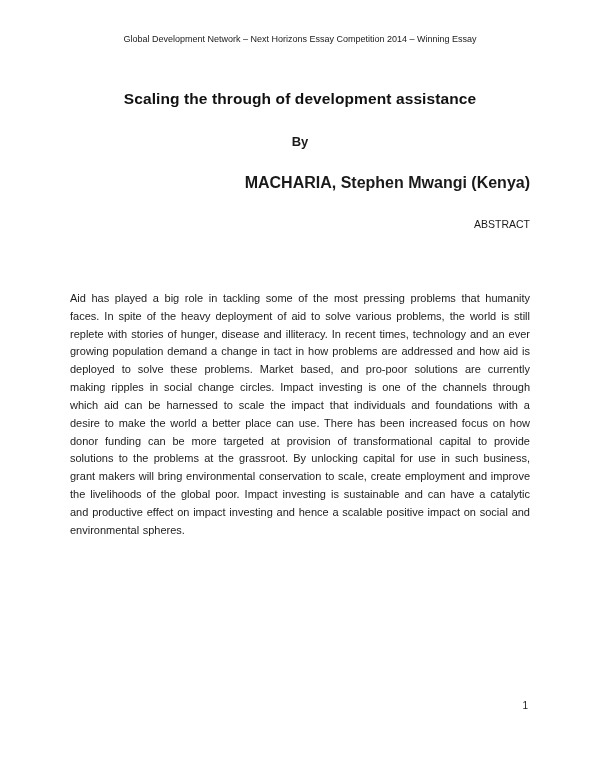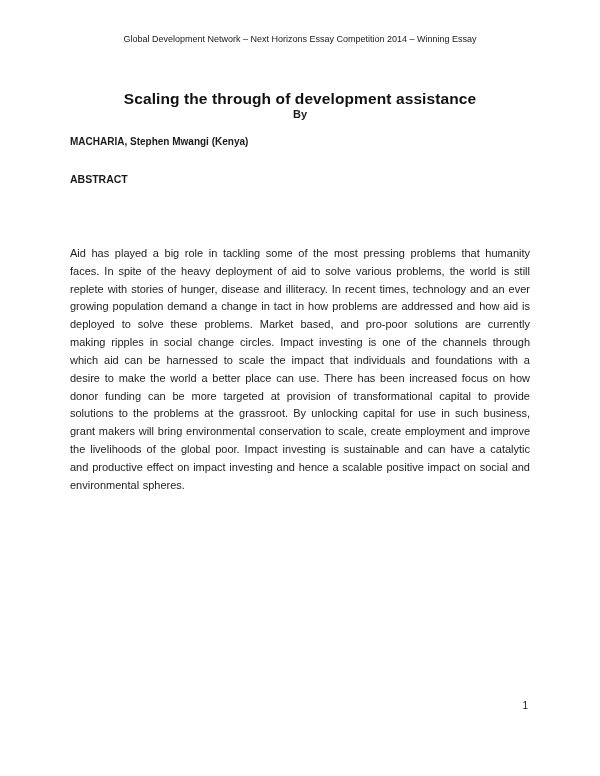--- a/index.html
+++ b/index.html
@@ -32,35 +32,36 @@
     text-align: center;
     font-size: 15.5px;
     font-weight: bold;
     margin-top: 46px;
     color: #111111;
     letter-spacing: 0.1px;
   }
 
   .byline {
     text-align: center;
-    font-size: 11px;
+    font-size: 13px;
     font-weight: bold;
+    margin-top: 26px;
   }
 
   .author {
-    text-align: left;
-    font-size: 10px;
+    text-align: right;
+    font-size: 16px;
     font-weight: bold;
-    margin-top: 16px;
+    margin-top: 25px;
   }
 
   .abstract-heading {
-    text-align: left;
+    text-align: right;
     font-size: 10.5px;
-    font-weight: bold;
+    font-weight: normal;
     margin-top: 26px;
   }
 
   .abstract-body {
     margin-top: 60px;
     font-size: 11px;
     line-height: 1.62;
     text-align: justify;
     color: #1c1c1c;
     word-spacing: 0.5px;

